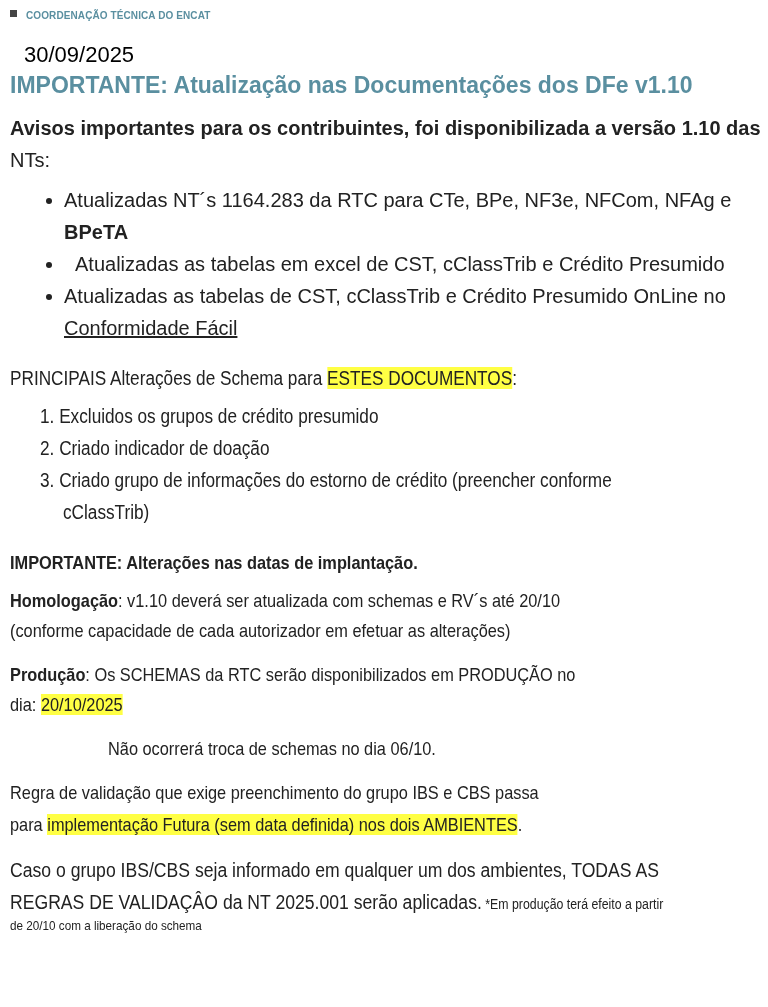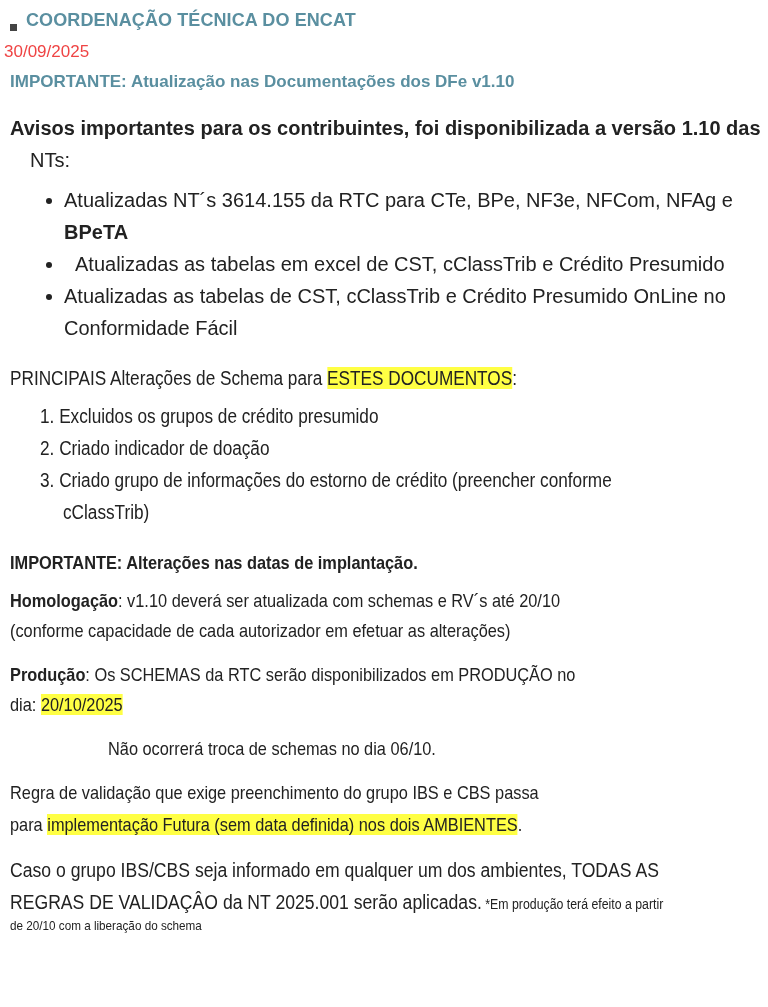--- a/index.html
+++ b/index.html
@@ -1,54 +1,54 @@
 <!DOCTYPE html>
 <html><head>
 <meta charset="utf-8">
 <style>
   html, body { margin:0; padding:0; background:#ffffff; }
   body { width:768px; height:1007px; overflow:hidden; font-family:"Liberation Sans", sans-serif; color:#222222; position:relative; }
   .abs { position:absolute; white-space:nowrap; }
-  .cat { left:10px; top:10px; font-size:18px; font-weight:bold; color:#5a8fa0; letter-spacing:0.1px; display:flex; align-items:flex-end; }
+  .cat { left:10px; top:10px; font-size:10px; font-weight:bold; color:#5a8fa0; letter-spacing:0.1px; display:flex; align-items:flex-start; }
   .cat .sq { width:7px; height:7px; background:#444; margin-right:9px; display:inline-block; }
-  .date { left:4px; top:42px; font-size:17px; color:#ef4444; }
-  .title { left:10px; top:72px; font-size:17px; font-weight:bold; color:#5a8fa0; }
+  .date { left:24px; top:42px; font-size:22px; color:#000000; }
+  .title { left:10px; top:72px; font-size:23px; font-weight:bold; color:#5a8fa0; }
   .body20 { font-size:20px; color:#222; line-height:32px; }
   .hl { background:#ffff44; }
   .bullet { position:absolute; left:46px; width:6px; height:6px; border-radius:50%; background:#222; }
   .cond { transform-origin:left top; }
   .small { font-size:13px; color:#222; }
   .bold { font-weight:bold; }
 </style>
 </head>
 <body>
 
 <div class="abs cat">
   <span class="sq"></span>
   <span>COORDENAÇÃO TÉCNICA DO ENCAT</span>
 </div>
 
 <div class="abs date">30/09/2025</div>
 
 <div class="abs title">IMPORTANTE: Atualização nas Documentações dos DFe v1.10</div>
 
 <div class="abs body20" style="left:10px; top:112px;font-weight:bold;">Avisos importantes para os contribuintes, foi disponibilizada a versão 1.10 das</div>
-<div class="abs body20" style="left:10px; top:144px;margin-left:20px;">NTs:</div>
+<div class="abs body20" style="left:10px; top:144px;">NTs:</div>
 
 <div>
   <span class="bullet" style="top:198px;"></span>
-  <div class="abs body20" style="left:64px; top:184px;">Atualizadas NT´s 3614.155 da RTC para CTe, BPe, NF3e, NFCom, NFAg e</div>
+  <div class="abs body20" style="left:64px; top:184px;">Atualizadas NT´s 1164.283 da RTC para CTe, BPe, NF3e, NFCom, NFAg e</div>
   <div class="abs body20" style="left:64px; top:216px;font-weight:bold;">BPeTA</div>
 
   <span class="bullet" style="top:262px;"></span>
   <div class="abs body20" style="left:64px; top:248px;margin-left:11px;">Atualizadas as tabelas em excel de CST, cClassTrib e Crédito Presumido</div>
 
   <span class="bullet" style="top:294px;"></span>
   <div class="abs body20" style="left:64px; top:280px;">Atualizadas as tabelas de CST, cClassTrib e Crédito Presumido OnLine no</div>
-  <div class="abs body20" style="left:64px; top:312px;">Conformidade Fácil</div>
+  <div class="abs body20" style="left:64px; top:312px;text-decoration:underline;">Conformidade Fácil</div>
 </div>
 
 <div class="abs body20 cond" style="left:10px; top:362px; transform:scaleX(0.86);">
   <span>PRINCIPAIS Alterações de Schema para </span><span class="hl">ESTES DOCUMENTOS</span><span>:</span>
 </div>
 
 <div>
   <div class="abs body20 cond" style="left:40px; top:400px; transform:scaleX(0.86);">
     <span>1.</span> <span>Excluidos os grupos de crédito presumido</span>
   </div>

